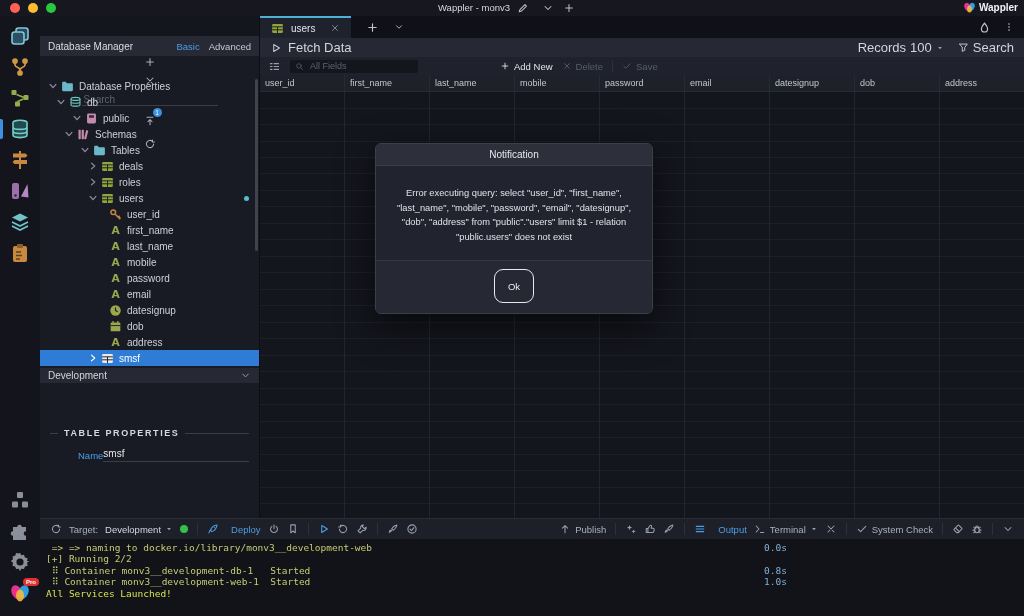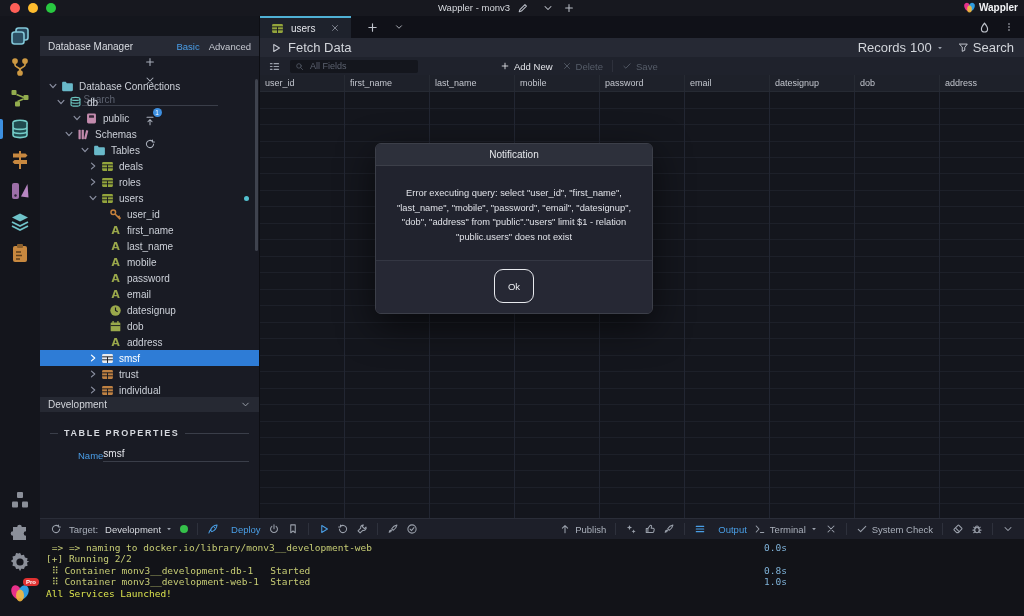--- a/index.html
+++ b/index.html
@@ -45,21 +45,21 @@
   .trow{height:16px;display:flex;align-items:center;font-size:10px;color:#ccd0d8;position:relative;box-sizing:border-box;}
   .trow.sel{background:#2e7cd6;color:#fff;}
   .t-chev{width:12px;height:12px;margin-right:2px;flex:0 0 12px;color:#8a8fa0;}
   .trow.sel .t-chev{color:#fff;}
   .t-ic{width:13px;height:13px;margin-right:5px;flex:0 0 13px;}
   .t-dot{position:absolute;right:10px;width:5px;height:5px;border-radius:50%;background:#53c0cf;}
   .t-label{white-space:nowrap;}
 
   .props-header{height:15px;background:#262933;display:flex;align-items:center;padding:0 8px;font-size:10px;color:#d2d5db;}
   .props-header .icon{margin-left:auto;width:11px;height:11px;color:#9aa0ab;}
-  .props-body{flex:0 0 106px;padding:16px 10px 0;box-sizing:border-box;}
+  .props-body{flex:0 0 106px;padding:16px 10px 0;box-sizing:border-box;margin-top:29px;}
   .section-title{display:flex;align-items:center;gap:6px;font-size:9px;font-weight:bold;letter-spacing:1.6px;color:#d5d8de;white-space:nowrap;}
   .section-title .line{height:1px;background:#3a3e49;flex:0 0 8px;}
   .section-title .line.long{flex:1;}
   .name-row{display:flex;align-items:center;gap:0;margin-top:10px;padding-left:28px;}
   .name-label{color:#4a9ee8;font-size:9.5px;}
   input.name-input{flex:1;min-width:0;background:transparent;border:none;border-bottom:1px solid #3a3e49;color:#e2e4e9;font-size:10px;outline:none;padding:0 0 2px;}
 
   
   .main{position:absolute;left:260px;top:16px;right:0;bottom:98px;display:flex;flex-direction:column;background:#14161d;}
   .tabbar{height:22px;background:#101118;display:flex;align-items:stretch;}
@@ -277,21 +277,21 @@
           <span class="t-chev icon">
             <svg viewBox="0 0 14 14" fill="none" stroke="currentColor" stroke-width="1.4" stroke-linecap="round" stroke-linejoin="round">
               <path d="M3.6 5.2L7 9l3.4-3.8"></path>
             </svg>
           </span>
           <span class="t-ic icon">
             <svg viewBox="0 0 14 14">
               <path d="M1.2 3.2c0-.7.5-1.2 1.2-1.2h2.7l1.2 1.4h5.3c.7 0 1.2.5 1.2 1.2v6.2c0 .7-.5 1.2-1.2 1.2H2.4c-.7 0-1.2-.5-1.2-1.2z" fill="#69b9c9"></path>
             </svg>
           </span>
-          <span class="t-label">Database Connections</span>
+          <span class="t-label">Database Properties</span>
         </div>
         <div class="trow" style="padding-left: 15px;">
           <span class="t-chev icon">
             <svg viewBox="0 0 14 14" fill="none" stroke="currentColor" stroke-width="1.4" stroke-linecap="round" stroke-linejoin="round">
               <path d="M3.6 5.2L7 9l3.4-3.8"></path>
             </svg>
           </span>
           <span class="t-ic icon">
             <svg viewBox="0 0 14 14" fill="none" stroke="#6cc5c0" stroke-width="1.2">
               <ellipse cx="7" cy="3.1" rx="4.8" ry="1.6"></ellipse>

